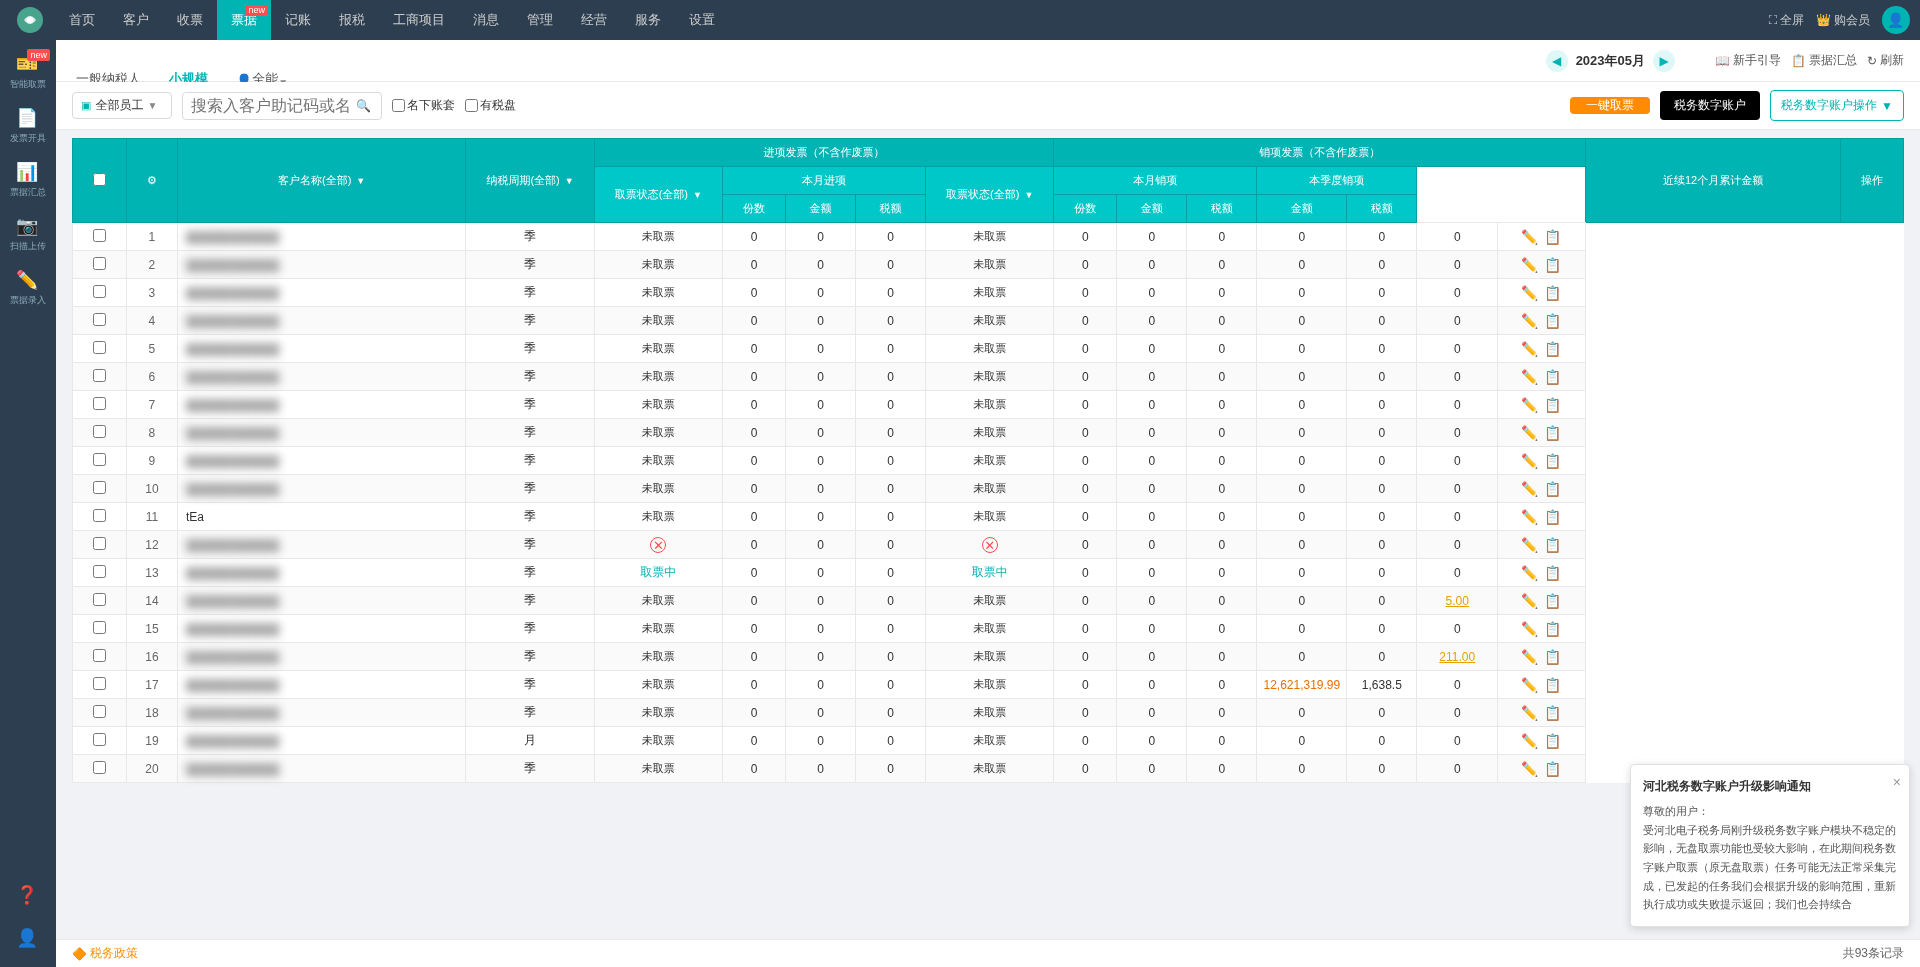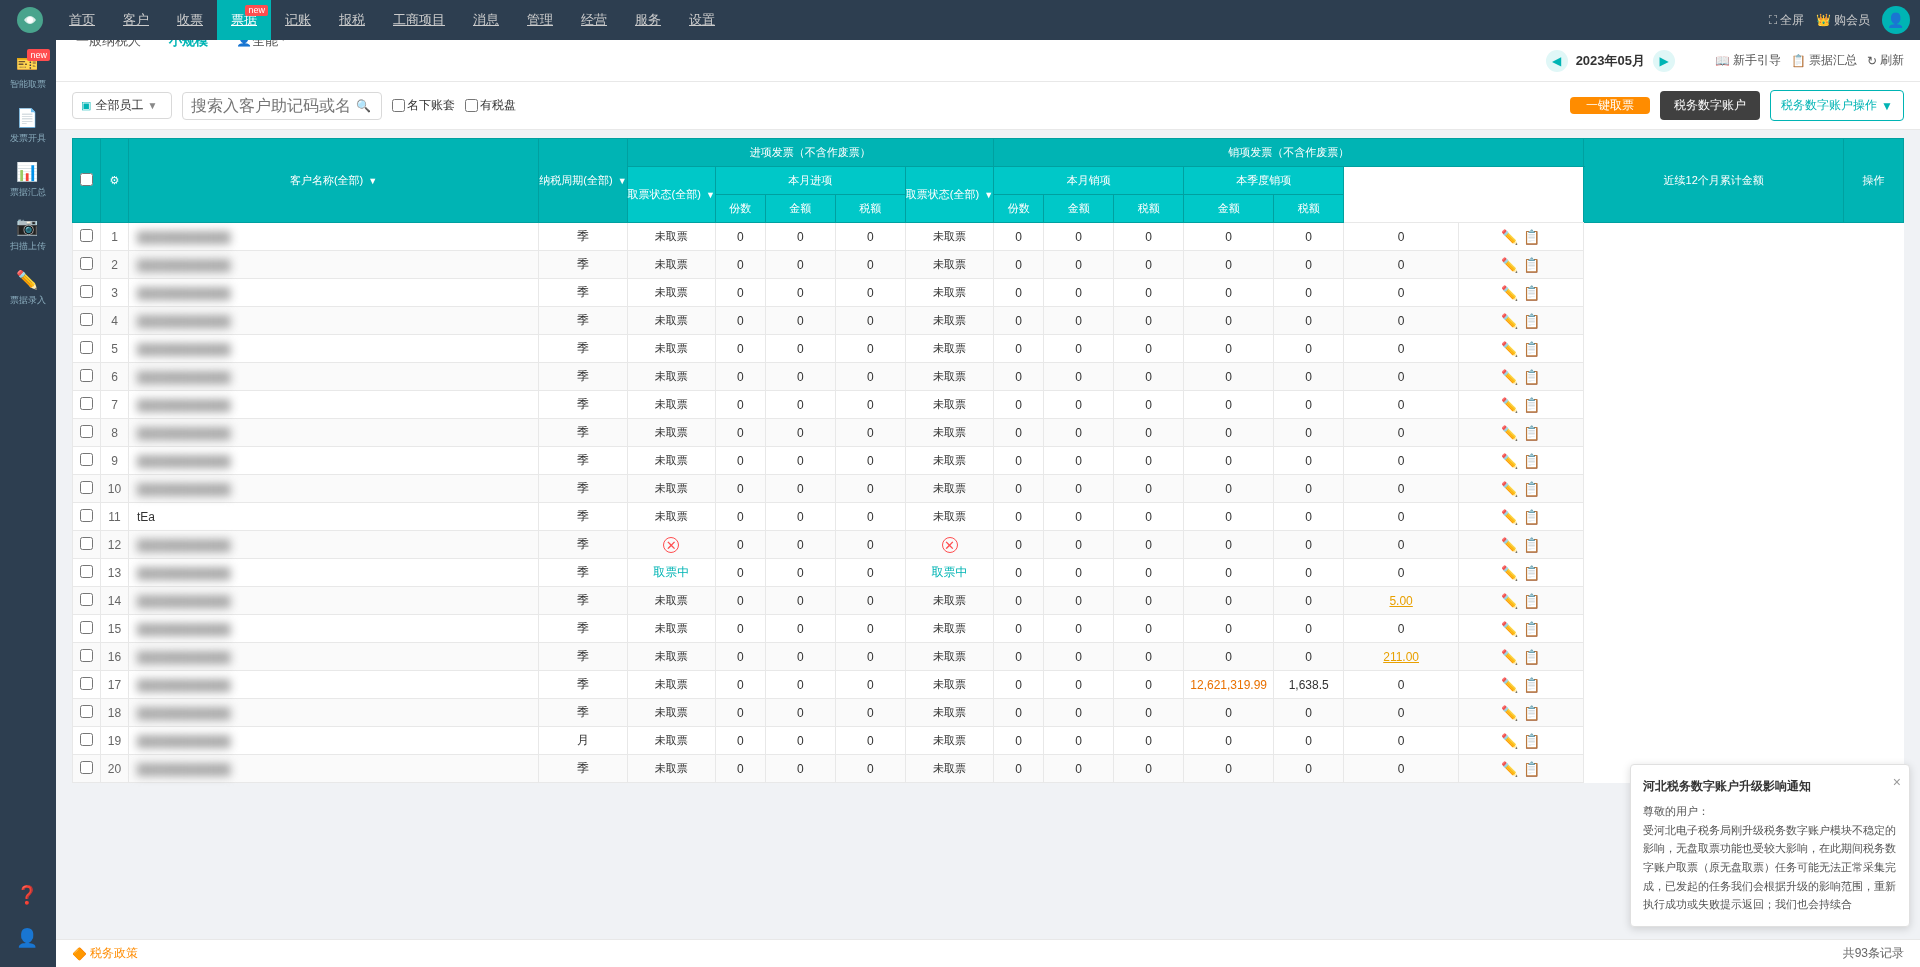--- a/index.html
+++ b/index.html
@@ -3,62 +3,62 @@
   <meta charset="utf-8">
   <style>
     * { box-sizing: border-box; margin: 0; padding: 0; font-family: 'Microsoft YaHei', Arial, sans-serif; }
     body { background: #f5f5f5; font-size: 12px; color: #333; width: 1920px; min-height: 967px; overflow-x: hidden; }
 
     
     .top-nav { background: #2d3e50; height: 40px; display: flex; align-items: center; padding: 0 10px; color: #ccc; }
     .top-nav .logo { width: 40px; height: 40px; display: flex; align-items: center; justify-content: center; }
     .top-nav .logo svg { width: 28px; height: 28px; }
     .top-nav .nav-items { display: flex; align-items: center; flex: 1; margin-left: 5px; }
-    .top-nav .nav-item { padding: 8px 14px; height: 40px; display: flex; align-items: center; cursor: pointer; color: #ccc; font-size: 13px; position: relative; text-decoration: underline; }
+    .top-nav .nav-item { padding: 8px 14px; height: 40px; display: flex; align-items: center; cursor: pointer; color: #ccc; font-size: 13px; position: relative; }
     .top-nav .nav-item.active { background: #00b4b4; color: #fff; }
     .top-nav .nav-item .new-badge { background: #ff4d4f; color: #fff; font-size: 9px; padding: 1px 3px; border-radius: 2px; position: absolute; top: 5px; right: 3px; line-height: 1; }
     .top-nav .nav-right { display: flex; align-items: center; gap: 12px; margin-left: auto; color: #ccc; font-size: 12px; }
     .top-nav .nav-right .nav-right-item { display: flex; align-items: center; gap: 3px; cursor: pointer; }
     .top-nav .nav-right .avatar { width: 28px; height: 28px; border-radius: 50%; background: #00b4b4; display: flex; align-items: center; justify-content: center; color: #fff; font-size: 14px; }
 
     
     .layout { display: flex; height: calc(967px - 40px); }
     .sidebar { width: 56px; background: #2d3e50; display: flex; flex-direction: column; align-items: center; padding-top: 5px; gap: 0; }
     .sidebar-item { width: 56px; display: flex; flex-direction: column; align-items: center; justify-content: center; padding: 8px 0; cursor: pointer; color: #aab; font-size: 10px; gap: 3px; position: relative; }
     .sidebar-item .s-icon { font-size: 18px; color: #8ab; }
     .sidebar-item .new-badge { background: #ff4d4f; color: #fff; font-size: 9px; padding: 1px 3px; border-radius: 2px; position: absolute; top: 4px; right: 6px; }
     .sidebar-bottom { margin-top: auto; padding-bottom: 10px; display: flex; flex-direction: column; align-items: center; gap: 5px; }
 
     
     .main { flex: 1; display: flex; flex-direction: column; background: #f0f2f5; overflow: hidden; }
 
     
     .sub-nav { background: #fff; padding: 0 16px; display: flex; align-items: center; border-bottom: 1px solid #e8e8e8; height: 42px; gap: 20px; }
-    .sub-nav-item { height: 58px; display: flex; align-items: flex-start; cursor: pointer; color: #555; font-size: 13px; border-bottom: 2px solid transparent; padding: 0 4px; }
+    .sub-nav-item { height: 58px; display: flex; align-items: flex-end; cursor: pointer; color: #555; font-size: 13px; border-bottom: 2px solid transparent; padding: 0 4px; }
     .sub-nav-item.active { color: #00b4b4; border-bottom-color: #00b4b4; font-weight: bold; }
     .sub-nav .period-btn { width: 22px; height: 22px; border-radius: 50%; background: #e0f7f7; color: #00b4b4; display: flex; align-items: center; justify-content: center; cursor: pointer; font-size: 12px; }
     .sub-nav .period-text { font-size: 13px; color: #333; font-weight: bold; }
     .sub-nav .sub-nav-right { display: flex; align-items: center; gap: 10px; margin-left: 20px; }
     .sub-nav .sub-nav-right-item { font-size: 12px; color: #555; cursor: pointer; display: flex; align-items: center; gap: 3px; }
 
     
     .toolbar { background: #fff; padding: 8px 16px; display: flex; align-items: center; gap: 10px; border-bottom: 1px solid #e8e8e8; }
     .toolbar .employee-select { border: 1px solid #d9d9d9; border-radius: 4px; padding: 4px 8px; font-size: 12px; color: #333; background: #fff; display: flex; align-items: center; gap: 4px; cursor: pointer; min-width: 100px; }
     .toolbar .search-input { border: 1px solid #d9d9d9; border-radius: 4px; padding: 4px 8px; font-size: 12px; width: 200px; display: flex; align-items: center; gap: 5px; }
     .toolbar .search-input input { border: none; outline: none; font-size: 16px; width: 160px; background: transparent; }
     .toolbar .checkbox-item { display: flex; align-items: center; gap: 2px; cursor: pointer; font-size: 12px; }
     .toolbar .spacer { flex: 1; }
     .toolbar .btn-primary { background: #ff8c00; color: #fff; border: none; border-radius: 4px; padding: 0 16px; font-size: 12px; cursor: pointer; white-space: nowrap; }
-    .toolbar .btn-secondary { background: #404040; color: #fff; border: none; border-radius: 4px; padding: 6px 14px; font-size: 12px; cursor: pointer; white-space: nowrap; }
+    .toolbar .btn-secondary { background: #000000; color: #fff; border: none; border-radius: 4px; padding: 6px 14px; font-size: 12px; cursor: pointer; white-space: nowrap; }
     .toolbar .btn-dropdown { background: #fff; color: #00b4b4; border: 1px solid #00b4b4; border-radius: 4px; padding: 6px 10px; font-size: 12px; cursor: pointer; display: flex; align-items: center; gap: 4px; }
 
     
     .table-container { flex: 1; overflow: auto; padding: 8px 16px; }
     .data-table { width: 100%; border-collapse: collapse; background: #fff; font-size: 12px; }
-    .data-table th { background: #00b4b4; color: #fff; padding: 6px 0; text-align: center; border: 1px solid #00a0a0; white-space: nowrap; font-weight: normal; font-size: 11px; }
+    .data-table th { background: #00b4b4; color: #fff; padding: 6px 20px; text-align: center; border: 1px solid #00a0a0; white-space: nowrap; font-weight: normal; font-size: 11px; }
     .data-table th.sub { background: #00c8c8; }
     .data-table td { padding: 5px 4px; text-align: center; border: 1px solid #e8e8e8; white-space: nowrap; color: #333; }
     .data-table tr:nth-child(even) td { background: #fafafa; }
     .data-table .checkbox-col { width: 28px; }
     .data-table .num-col { color: #666; }
     .data-table .blurred { filter: blur(4px); color: #aaa; font-size: 11px; max-width: 180px; overflow: hidden; }
     .data-table .status-badge { display: inline-block; font-size: 11px; color: #333; }
     .data-table .status-circle { display: inline-block; width: 16px; height: 16px; border-radius: 50%; border: 1.5px solid #ff4d4f; position: relative; color: #ff4d4f; font-size: 13px; line-height: 16px; }
     .data-table .status-fetching { color: #00b4b4; }
     .data-table .action-icons { display: flex; align-items: center; justify-content: center; gap: 5px; }

